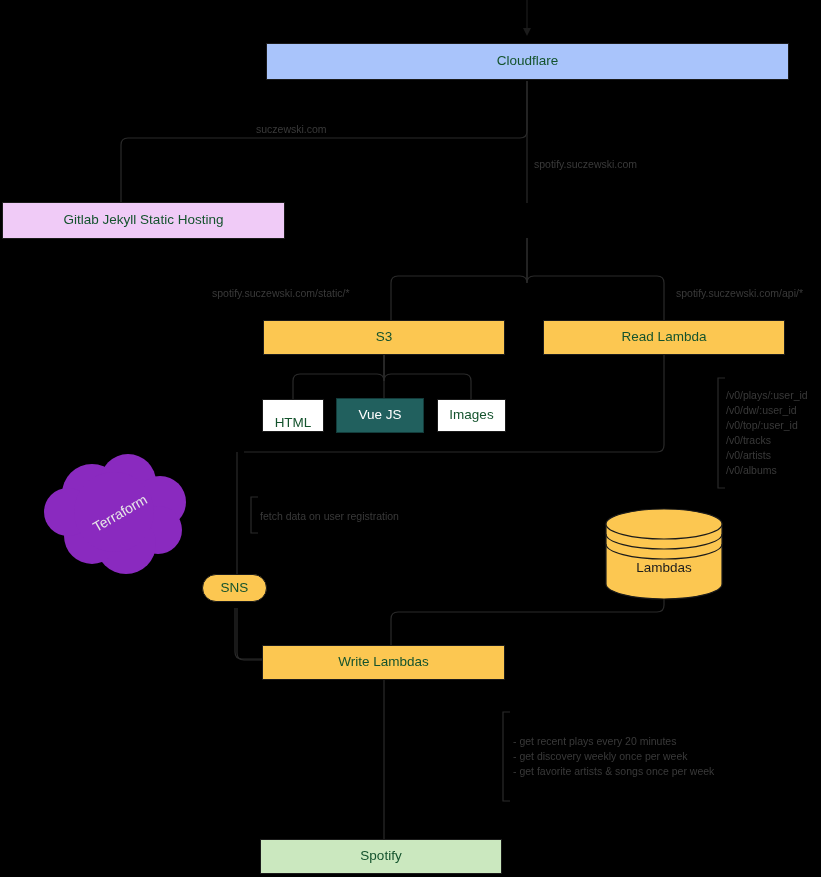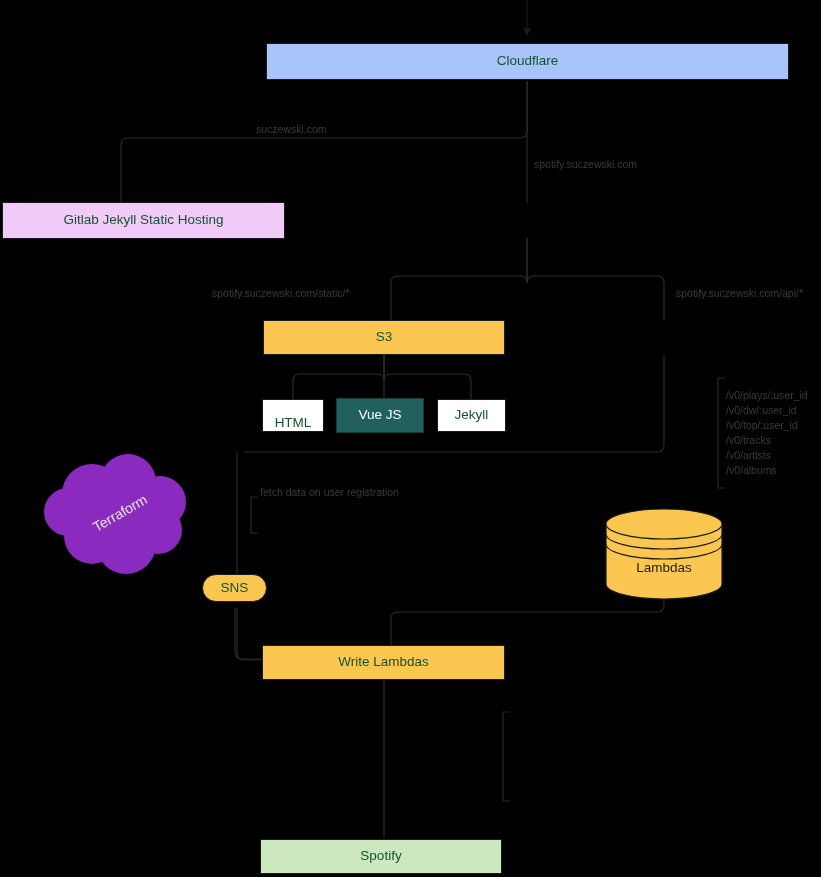--- a/index.html
+++ b/index.html
@@ -146,31 +146,34 @@
 
   <div class="node pink" style="left:2px; top:202px; width:283px; height:37px;">
     <span>Gitlab Jekyll Static Hosting</span>
   </div>
 
 
   <div class="node orange" style="left:263px; top:320px; width:242px; height:35px;">
     <span>S3</span>
   </div>
 
+  <div class="node orange" style="left:543px; top:320px; width:242px; height:35px;">
+    <span>Read Lambda</span>
+  </div>
 
   <div class="node white" style="left:262px; top:399px; width:62px; height:33px;align-items:flex-end;">
     <span>HTML</span>
   </div>
 
   <div class="node teal" style="left:336px; top:398px; width:88px; height:35px;">
     <span>Vue JS</span>
   </div>
 
   <div class="node white" style="left:437px; top:399px; width:69px; height:33px;">
-    <span>Jekyll</span>
+    <span>Images</span>
   </div>
 
   <div class="node orange" style="left:202px; top:574px; width:65px; height:28px;border-radius:14px;">
     <span>SNS</span>
   </div>
 
   <div class="node green" style="left:260px; top:839px; width:242px; height:35px;">
     <span>Spotify</span>
   </div>
 
@@ -205,25 +208,30 @@
   </div>
 
   <div class="edge-label" style="left:256px; top:122px;">suczewski.com</div>
 
   <div class="edge-label" style="left:534px; top:157px;">spotify.suczewski.com</div>
 
   <div class="edge-label" style="left:212px; top:286px;">spotify.suczewski.com/static/*</div>
 
   <div class="edge-label" style="left:676px; top:286px;">spotify.suczewski.com/api/*</div>
 
-  <div class="edge-label" style="left:260px; top:485px;">fetch data on user registration</div>
+  <div class="edge-label" style="left:260px; top:509px;">fetch data on user registration</div>
 
   <div class="anno" style="left:726px; top:388px;">
     <span class="anno-line">/v0/plays/:user_id</span>
     <span class="anno-line">/v0/dw/:user_id</span>
     <span class="anno-line">/v0/top/:user_id</span>
     <span class="anno-line">/v0/tracks</span>
     <span class="anno-line">/v0/artists</span>
     <span class="anno-line">/v0/albums</span>
   </div>
 
+  <div class="anno" style="left:513px; top:734px;">
+    <span class="anno-line">- get recent plays every 20 minutes</span>
+    <span class="anno-line">- get discovery weekly once per week</span>
+    <span class="anno-line">- get favorite artists &amp; songs once per week</span>
+  </div>
 
 </div>
 
 </body></html>

